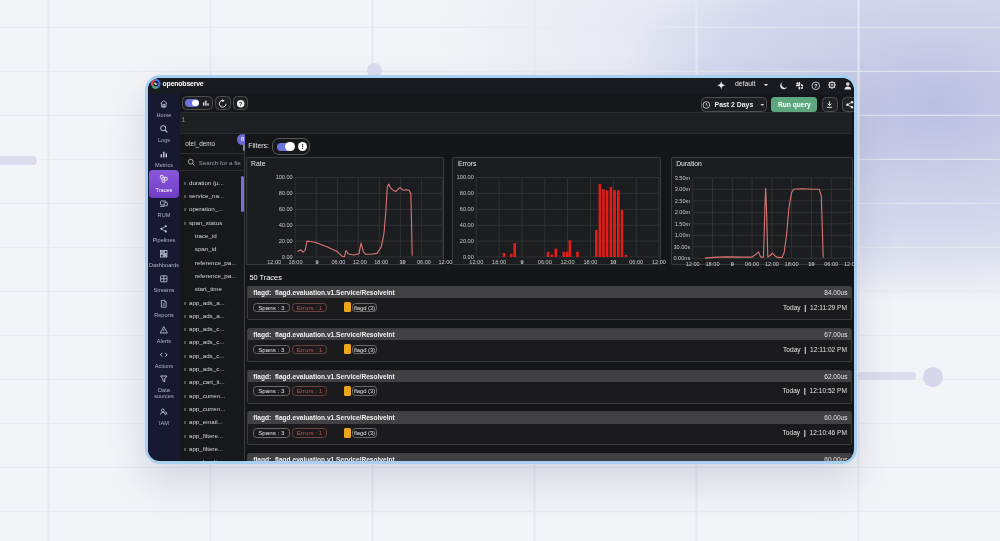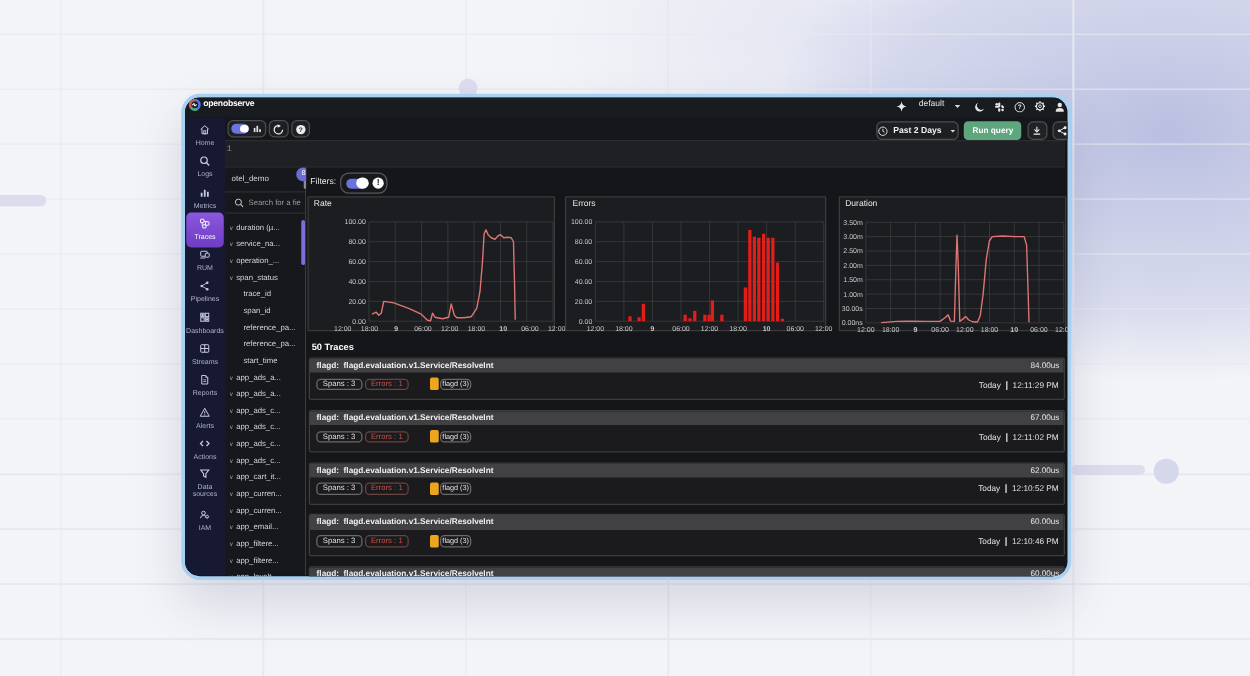--- a/index.html
+++ b/index.html
@@ -434,21 +434,21 @@
             <text x="60.3" y="107.8" font-size="5.6" fill="#c9c9c9" text-anchor="middle" font-weight="bold">9</text>
             <text x="80.1" y="107.8" font-size="5.6" fill="#c9c9c9" text-anchor="middle" font-weight="normal">06:00</text>
             <text x="99.9" y="107.8" font-size="5.6" fill="#c9c9c9" text-anchor="middle" font-weight="normal">12:00</text>
             <text x="119.6" y="107.8" font-size="5.6" fill="#c9c9c9" text-anchor="middle" font-weight="normal">18:00</text>
             <text x="139.4" y="107.8" font-size="5.6" fill="#c9c9c9" text-anchor="middle" font-weight="bold">10</text>
             <text x="159.2" y="107.8" font-size="5.6" fill="#c9c9c9" text-anchor="middle" font-weight="normal">06:00</text>
             <text x="179.0" y="107.8" font-size="5.6" fill="#c9c9c9" text-anchor="middle" font-weight="normal">12:00</text>
             <path d="M33.0 100.1 L45.0 99.1 L55.0 98.9 L70.0 99.1 L80.0 99.1 L84.0 96.2 L86.5 93.9 L88.5 98.9 L91.5 99.1 L92.8 54.3 L93.6 30.2 L94.6 54.3 L95.8 99.1 L98.0 97.5 L100.5 95.2 L103.0 98.0 L106.0 99.4 L110.0 99.6 L112.2 94.5 L114.5 77.3 L117.0 49.7 L119.5 34.8 L121.8 31.3 L130.0 30.8 L140.0 31.3 L147.3 31.3 L149.3 38.2 L150.4 72.7 L151.2 99.8" fill="none" stroke="#dd7673" stroke-width="1.1" stroke-linejoin="round"></path>
           </svg>
         </div>
-        <span class="abs" style="left:4.1px;top:139px;color:#fff;font-size:7.4px;font-weight:bold;">50 Traces</span>
+        <span class="abs" style="left:4.1px;top:139px;color:#fff;font-size:7.4px;font-weight:normal;">50 Traces</span>
         <div class="card" style="top:152.0px;">
           <div class="chead"><span style="margin-left:5px;">flagd:&nbsp; flagd.evaluation.v1.Service/ResolveInt</span></div>
           <div class="cdur">84.00us</div>
           <div class="chip" style="left:4.6px;width:36.8px;">Spans : 3</div>
           <div class="chip" style="left:43.5px;width:35.3px;color:#c9514d;border-color:#6a4343;">Errors : 1</div>
           <div class="abs" style="left:96.2px;top:15.4px;width:6.5px;height:10px;background:#eba61e;border-radius:1.5px;"></div>
           <div class="chip" style="left:104px;width:24.5px;font-size:5.8px;">flagd (3)</div>
           <div class="ctime">Today&nbsp; <b style="font-size:7.4px;">|</b>&nbsp; 12:11:29 PM</div>
         </div>
         <div class="card" style="top:193.8px;">

